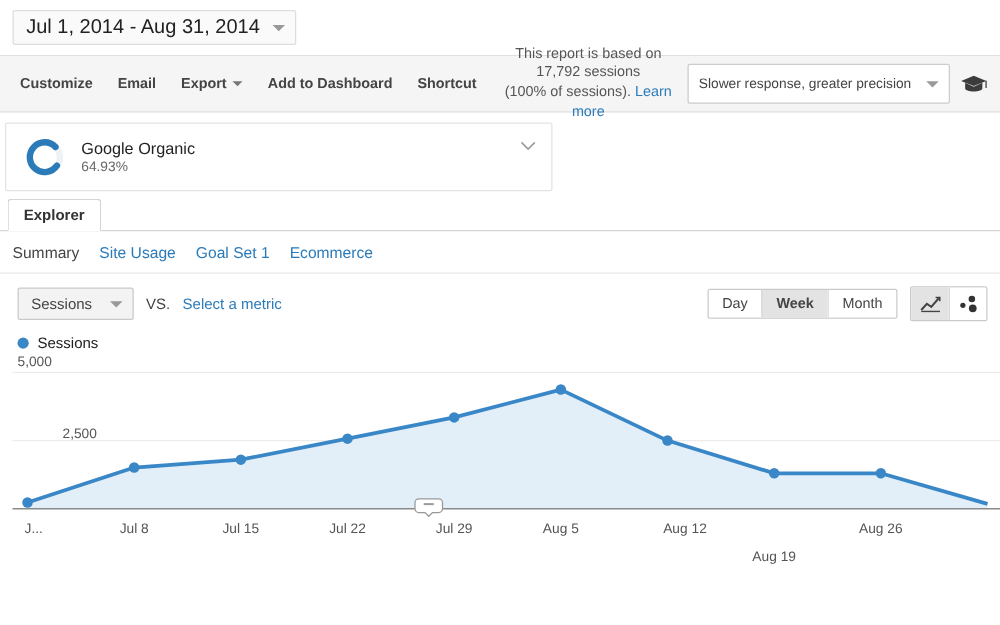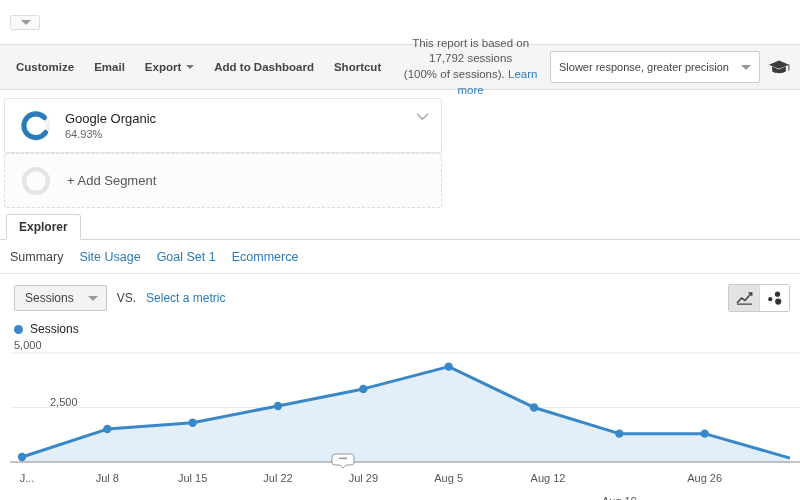--- a/index.html
+++ b/index.html
@@ -228,20 +228,21 @@
     color:#555;
     transform:translateX(-50%);
     white-space:nowrap;
   }
 </style>
 </head>
 <body>
 
 <div class="titlebar">
   <div class="daterange">
+    <span>Jul 1, 2014 - Aug 31, 2014</span>
     <span class="caret-down"></span>
   </div>
 </div>
 
 <div class="actionbar">
   <div class="actions">
     <div class="action">
       <span>Customize</span>
     </div>
     <div class="action">
@@ -286,26 +287,20 @@
     </svg>
     <div class="seg-text">
       <div class="seg-name">Google Organic</div>
       <div class="seg-pct">64.93%</div>
     </div>
     <svg class="seg-caret" viewBox="0 0 14 9">
       <path d="M1 1 L7 7 L13 1" fill="none" stroke="#9a9a9a" stroke-width="1.4"></path>
     </svg>
   </div>
 
-  <div class="seg-row add">
-    <svg class="donut" viewBox="0 0 40 40">
-      <circle cx="20" cy="20" r="14" fill="none" stroke="#e4e4e4" stroke-width="5"></circle>
-    </svg>
-    <div class="add-label">+ Add Segment</div>
-  </div>
 </div>
 
 <div class="tabstrip">
   <div class="tab">Explorer</div>
 </div>
 
 <div class="subtabs">
   <div class="subtab active">Summary</div>
   <div class="subtab">Site Usage</div>
   <div class="subtab">Goal Set 1</div>
@@ -316,20 +311,25 @@
   <div class="ctrl-left">
     <div class="metric-select">
       <span>Sessions</span>
       <span class="caret-down"></span>
     </div>
     <div class="vs">VS.</div>
     <div class="select-metric">Select a metric</div>
   </div>
 
   <div class="ctrl-right">
+    <div class="btngroup">
+      <div>Day</div>
+      <div class="active">Week</div>
+      <div>Month</div>
+    </div>
     <div class="icongroup">
       <div class="active">
         <svg width="17" height="14" viewBox="0 0 17 14">
           <path d="M1 12 L5.5 7 L9 9.5 L15.5 2" fill="none" stroke="#444" stroke-width="1.6"></path>
           <path d="M12.5 2 L15.8 2 L15.8 5" fill="none" stroke="#444" stroke-width="1.3"></path>
           <path d="M1 13.2 L16 13.2" stroke="#444" stroke-width="1.2"></path>
         </svg>
       </div>
       <div>
         <svg width="17" height="15" viewBox="0 0 17 15">

